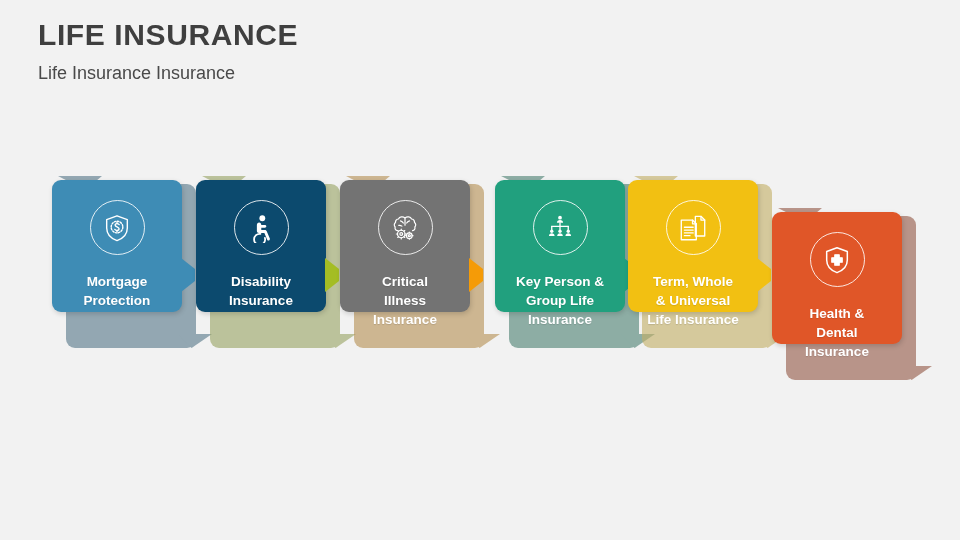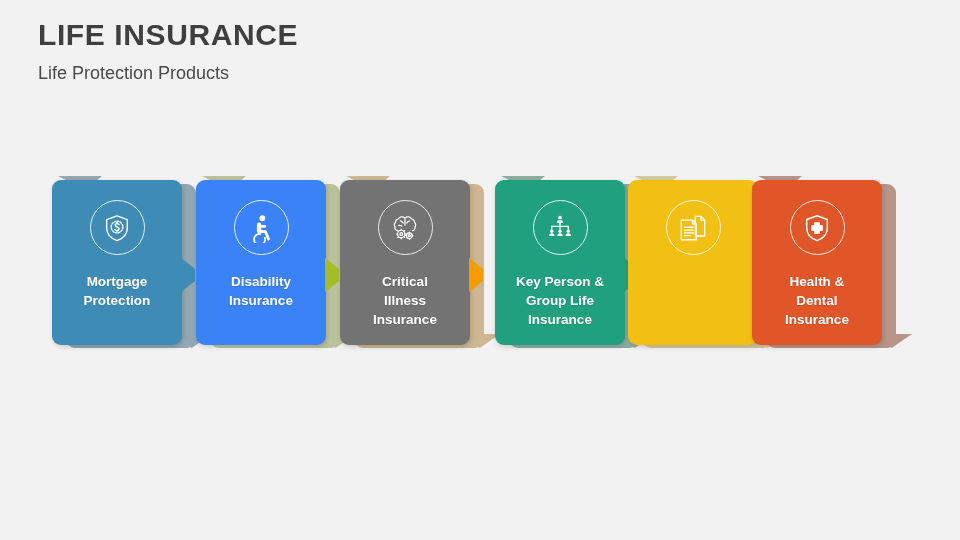--- a/index.html
+++ b/index.html
@@ -91,21 +91,21 @@
     height: 14px;
     clip-path: polygon(0 0, 100% 0, 40% 100%);
   }
 
   
   .card {
     position: absolute;
     left: 0;
     top: 0;
     width: 130px;
-    height: 165px;
+    height: 132px;
     border-radius: 9px;
     box-shadow: 1px 2px 5px rgba(0,0,0,0.16);
   }
   
   .card-arrow {
     position: absolute;
     right: -13px;
     top: 78px;
     width: 14px;
     height: 34px;
@@ -145,21 +145,21 @@
     font-weight: bold;
     line-height: 19px;
     text-shadow: 0 1px 1px rgba(0,0,0,0.12);
   }
 </style>
 </head>
 <body>
 
 <div id="header">
   <h1 id="page-title">LIFE INSURANCE</h1>
-  <h2 id="page-subtitle">Life Protection Products</h2>
+  <h2 id="page-subtitle">Life Insurance Insurance</h2>
 </div>
 
 <div id="cards-row">
     <div class="card-slot" style="left: 52px;">
       <div class="card-shadow">
         <div class="card-shadow-body" style="background: rgb(62, 140, 181);"></div>
         <div class="card-shadow-tab" style="background: rgb(62, 140, 181);"></div>
         <div class="card-shadow-foot" style="background: rgb(62, 140, 181);"></div>
       </div>
       <div class="card" style="background: rgb(62, 140, 181);">
@@ -176,21 +176,21 @@
         </div>
         <div class="card-label">Mortgage<br>Protection</div>
       </div>
     </div>
     <div class="card-slot" style="left: 196px;">
       <div class="card-shadow">
         <div class="card-shadow-body" style="background: rgb(164, 189, 36);"></div>
         <div class="card-shadow-tab" style="background: rgb(164, 189, 36);"></div>
         <div class="card-shadow-foot" style="background: rgb(164, 189, 36);"></div>
       </div>
-      <div class="card" style="background: #3b82f6;">
+      <div class="card" style="background: #0c4a6e;">
         <div class="card-arrow" style="background: rgb(164, 189, 36);"></div>
         <div class="card-icon-wrap">
           <div class="card-icon">
             <svg id="svg-wheelchair-accessibility-icon" viewBox="0 0 32 32" width="30" height="30" fill="#ffffff" stroke="none">
     <circle cx="17.4" cy="5.6" r="3.1"></circle>
     <path d="M14.0 10.2 C12.6 10.2 11.6 11.3 11.6 12.7 L11.6 19.2 C11.6 20.4 12.5 21.3 13.7 21.3 L19.6 21.3 L22.6 28.4 C22.9 29.2 23.8 29.5 24.6 29.2 C25.3 28.9 25.7 28.0 25.4 27.2 L22.0 19.3 C21.7 18.6 21.0 18.1 20.2 18.1 L16.3 18.1 L16.3 15.6 L20.2 15.6 C21.0 15.6 21.7 15.0 21.7 14.2 C21.7 13.3 21.0 12.7 20.2 12.7 L16.3 12.7 L16.3 12.7 C16.3 11.3 15.4 10.2 14.0 10.2 Z"></path>
     <path d="M15.4 22.3 A5.9 5.9 0 1 0 20.2 26.6" fill="none" stroke="#ffffff" stroke-width="1.9" stroke-linecap="round"></path>
   </svg>
           </div>
         </div>
@@ -266,23 +266,24 @@
           <div class="card-icon">
             <svg id="svg-documents-icon" viewBox="0 0 32 32" width="30" height="30" fill="none" stroke="#ffffff" stroke-width="1.4" stroke-linecap="round" stroke-linejoin="round">
     <path d="M18.5 3.5 H24.5 L28.5 7.5 V24.5 H18.5 Z"></path>
     <path d="M24.5 3.5 V7.5 H28.5"></path>
     <path d="M3.5 7.5 H15.5 L19.5 11.5 V28.5 H3.5 Z"></path>
     <path d="M15.5 7.5 V11.5 H19.5"></path>
     <path d="M6.8 15.2 H16.2 M6.8 18.2 H16.2 M6.8 21.2 H16.2 M6.8 24.2 H12.8"></path>
   </svg>
           </div>
         </div>
-      </div>
-    </div>
-    <div class="card-slot" style="left: 752px;">
+        <div class="card-label">Term, Whole<br>&amp; Universal<br>Life Insurance</div>
+      </div>
+    </div>
+    <div class="card-slot" style="left: 772px; margin-top: 32px;">
       <div class="card-shadow">
         <div class="card-shadow-body" style="background: rgb(224, 86, 40);"></div>
         <div class="card-shadow-tab" style="background: rgb(224, 86, 40);"></div>
         <div class="card-shadow-foot" style="background: rgb(224, 86, 40);"></div>
       </div>
       <div class="card" style="background: rgb(224, 86, 40);">
         <div class="card-icon-wrap">
           <div class="card-icon">
             <svg id="svg-shield-medical-cross-icon" viewBox="0 0 32 32" width="30" height="30" fill="none" stroke="#ffffff" stroke-width="1.6" stroke-linecap="round" stroke-linejoin="round">
     <path d="M16 3 L27 7 V16 C27 23 21.5 27.5 16 29.5 C10.5 27.5 5 23 5 16 V7 Z"></path>

